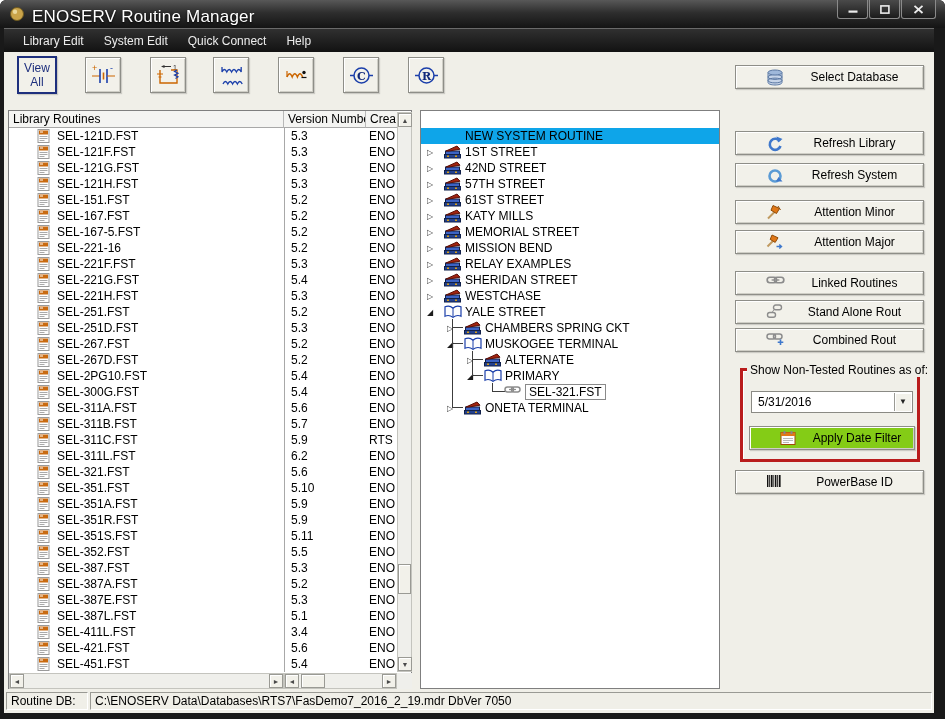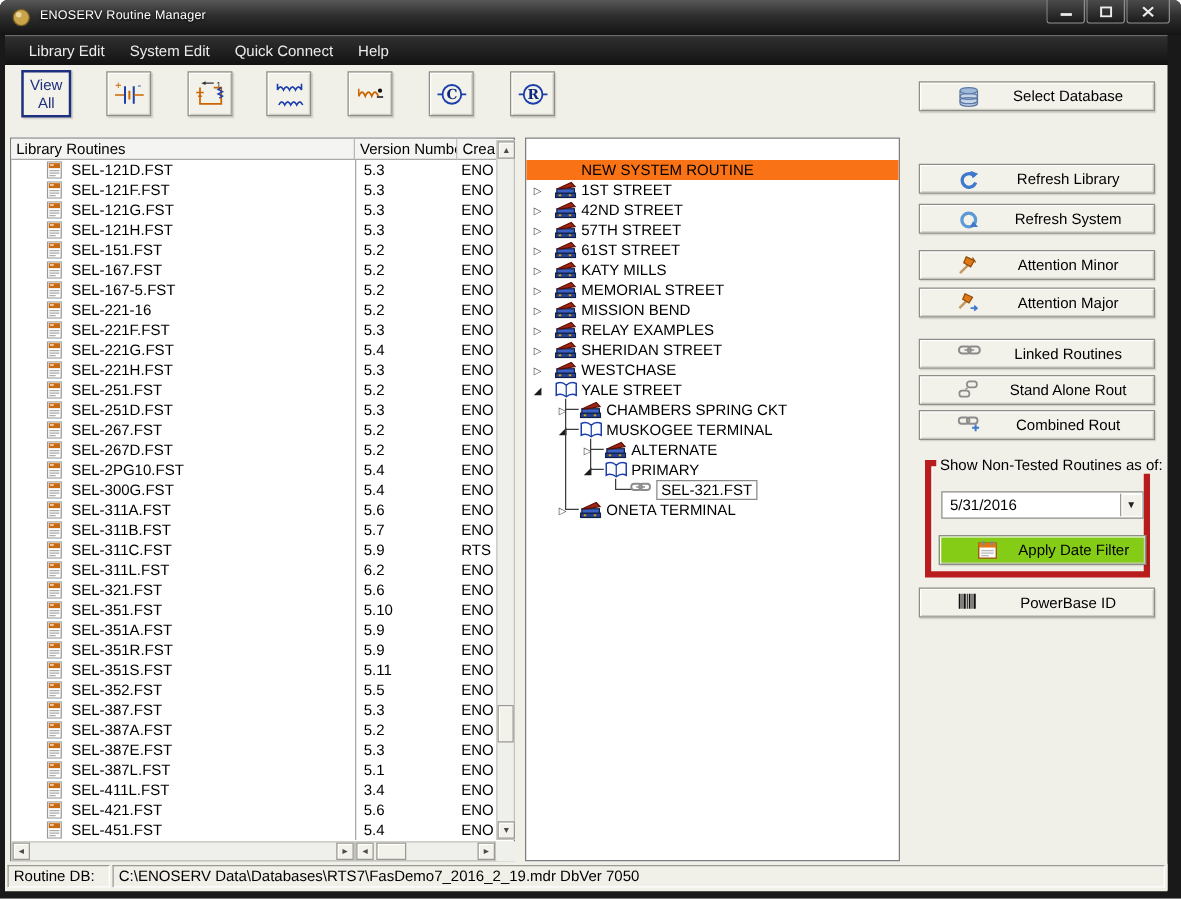--- a/index.html
+++ b/index.html
@@ -6,21 +6,21 @@
   html,body { width:945px; height:719px; }
   body { font-family:"Liberation Sans", sans-serif; font-size:12px; color:#000; }
 
   .window { position:relative; width:945px; height:719px; background:#191919;
             border-radius:6px 6px 0 0; overflow:hidden; }
 
   
   .titlebar { position:absolute; left:0; top:0; width:945px; height:28px;
               background:linear-gradient(#585858,#2e2e2e 45%,#141414); border-radius:6px 6px 0 0; }
   .app-icon { position:absolute; left:9px; top:6px; width:16px; height:16px; }
-  .title-text { position:absolute; left:32px; top:7px; color:#fff; font-size:10px;
+  .title-text { position:absolute; left:32px; top:7px; color:#fff; font-size:17px;
                 text-shadow:0 1px 2px #000; letter-spacing:.2px; }
   .capbtns { position:absolute; right:9px; top:0; display:flex; }
   .capbtn { width:31px; height:19px; margin-left:1px; background:linear-gradient(#4a4a4a,#1b1b1b);
             border:1px solid #8a8a8a; border-top:none; border-radius:0 0 3px 3px;
             display:flex; align-items:center; justify-content:center; cursor:default; }
   .capbtn.close { width:35px; }
 
   
   .menubar { position:absolute; left:4px; top:28px; width:930px; height:24px;
              background:linear-gradient(#303030,#121212); border-top:1px solid #6a6a6a;
@@ -59,37 +59,37 @@
   .sb-arrow { position:absolute; width:14px; height:14px; background:#f2f1ea; border:1px solid #9a9a94;
               box-shadow:inset 1px 1px 0 #fff; font-size:7px; color:#4a4a4a; text-align:center; line-height:14px; }
   .sb-thumb { position:absolute; background:#f2f1ea; border:1px solid #9a9a94; box-shadow:inset 1px 1px 0 #fff; }
   .sb-corner { position:absolute; left:388px; top:562px; width:15px; height:16px; background:#efefeb; }
 
   
   .tree-header { position:absolute; left:0; top:0; width:298px; height:17px; background:#f8f8f6;
                  border-bottom:1px solid #a8a8a8; line-height:16px; padding-left:3px; }
   .tree-body { position:absolute; left:0; top:17px; width:298px; height:560px; overflow:hidden; }
   .tree-row { position:absolute; left:0; width:100%; height:16px; }
-  .tree-row.selected { background:#f97316; }
+  .tree-row.selected { background:#0ea5e9; }
   .tree-exp { position:absolute; top:3px; width:10px; height:11px; font-size:8px; line-height:11px; color:#404040; }
   .tree-exp.exp { color:#1c1c1c; }
   .tree-icon { position:absolute; top:1px; }
   .tree-label { position:absolute; top:1px; white-space:nowrap; }
   .tree-label.boxed { border:1px solid #8a8a8a; background:#fff; padding:0 3px; top:0; }
   .tln { position:absolute; background:#3c3c3c; }
 
   
   .act-panel { position:absolute; left:731px; top:0; width:189px; height:661px; }
   .act-btn { position:absolute; left:0; width:189px; height:24px; background:#f2f1ea;
              border:1px solid #8e8e88; box-shadow:inset 1px 1px 0 #fff, inset -1px -1px 0 #cfcec6, 1px 1px 1px rgba(0,0,0,.15); }
   .act-ico { position:absolute; left:30px; top:3px; width:19px; height:18px; }
   .act-lbl { position:absolute; left:55px; right:5px; top:4px; text-align:center; }
 
   .groupbox { position:absolute; left:5px; top:316px; width:180px; height:94px;
-              border:5px solid #b91c1c; box-shadow:inset 1px 1px 0 #fff; }
+              border:3px solid #b91c1c; box-shadow:inset 1px 1px 0 #fff; }
   .group-label { position:absolute; left:4px; top:-8px; background:#f0efe8; padding:0 3px; white-space:nowrap; }
   .combo { position:absolute; left:8px; top:20px; width:162px; height:22px; background:#fff;
            border:1px solid #8a8a84; }
   .combo-value { position:absolute; left:6px; top:3px; }
   .combo-drop { position:absolute; right:1px; top:1px; bottom:1px; width:17px; background:#f2f1ea;
                 border-left:1px solid #9a9a94; box-shadow:inset 1px 1px 0 #fff;
                 font-size:8px; color:#222; text-align:center; line-height:18px; }
   .apply-btn { position:absolute; left:6px; top:55px; width:166px; height:24px; background:#84cc16;
                border:1px solid #8e8e88; box-shadow:inset 1px 1px 0 #fff, inset -1px -1px 0 #cfcec6, 1px 1px 1px rgba(0,0,0,.15); }
 

